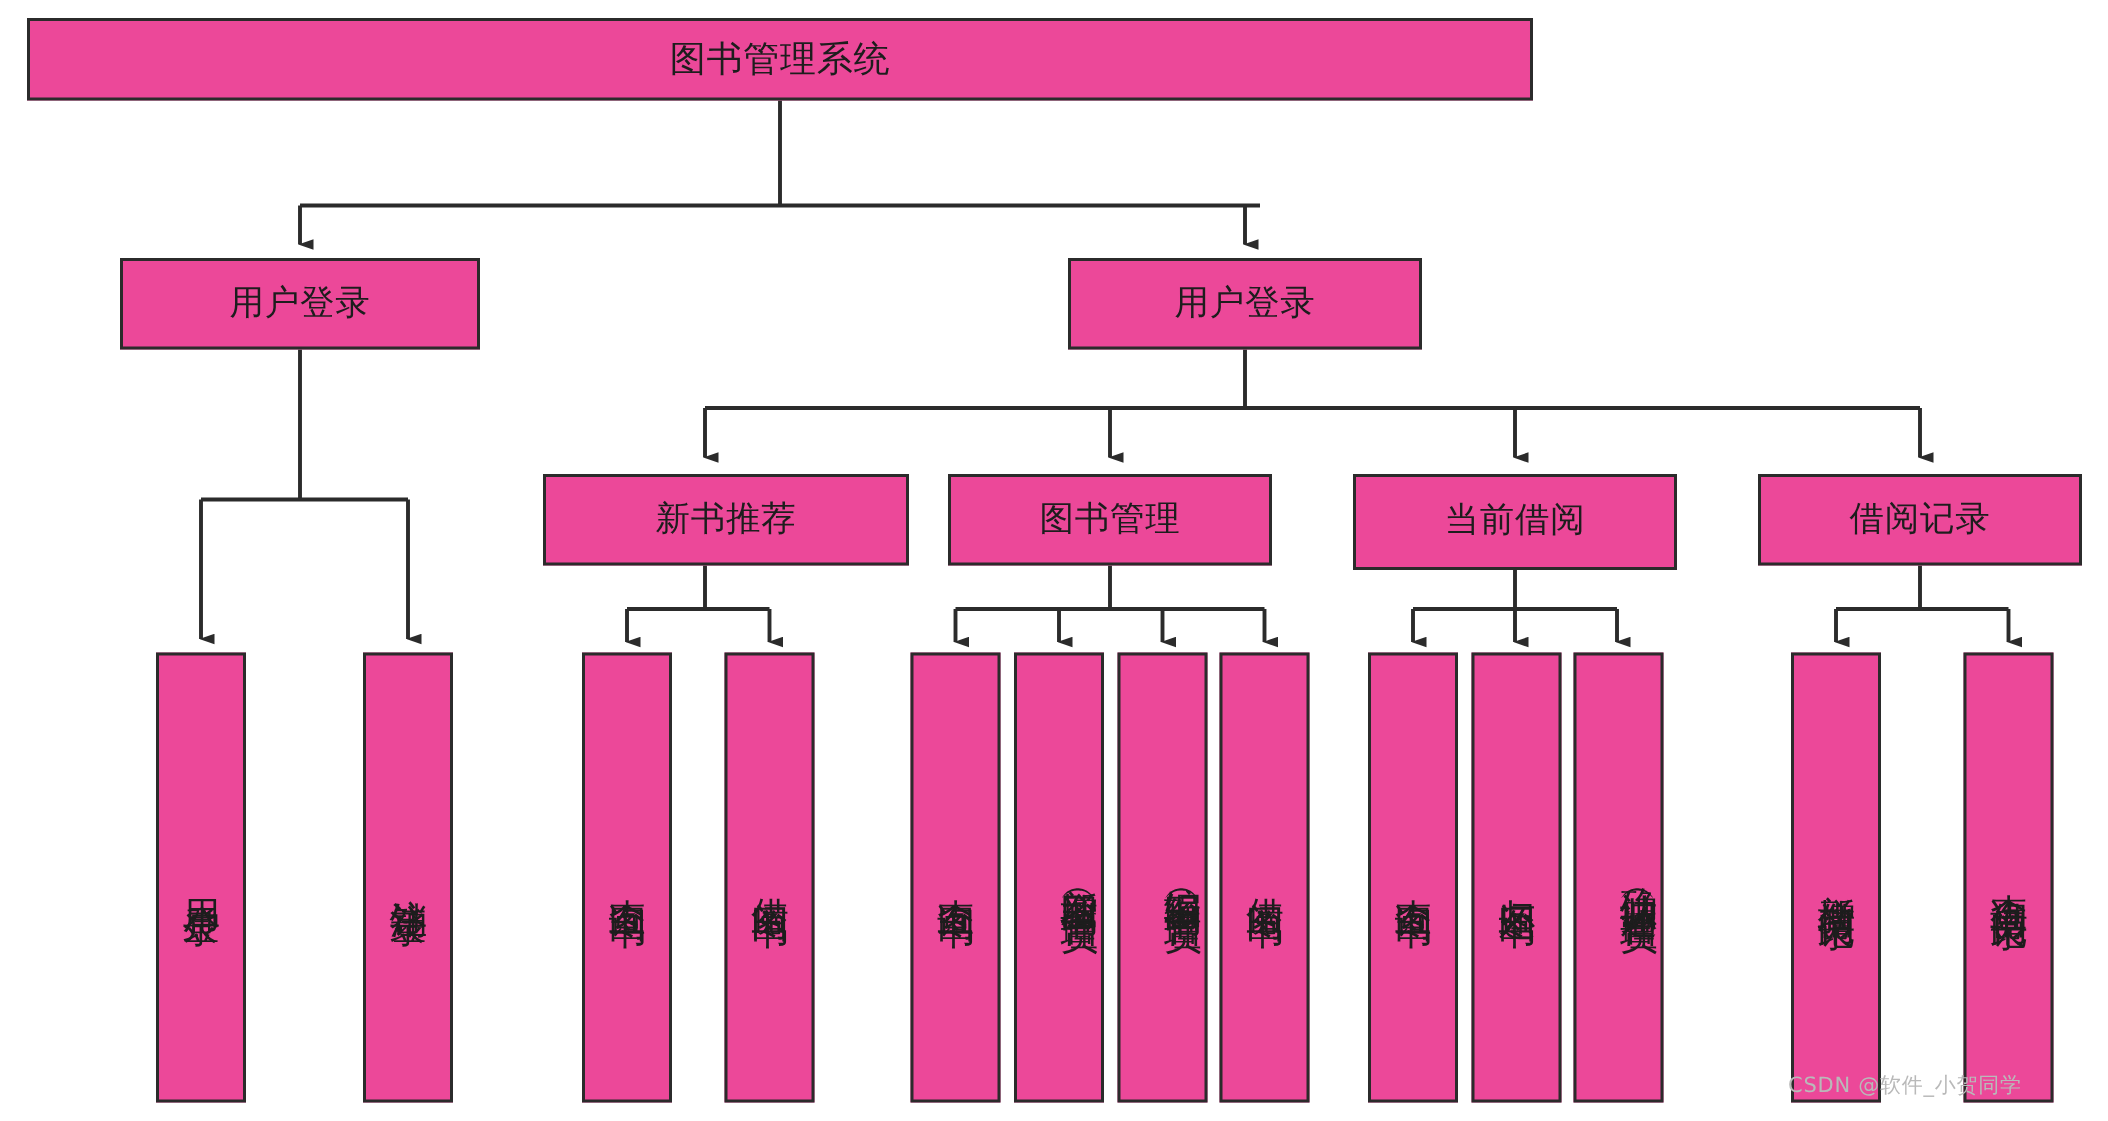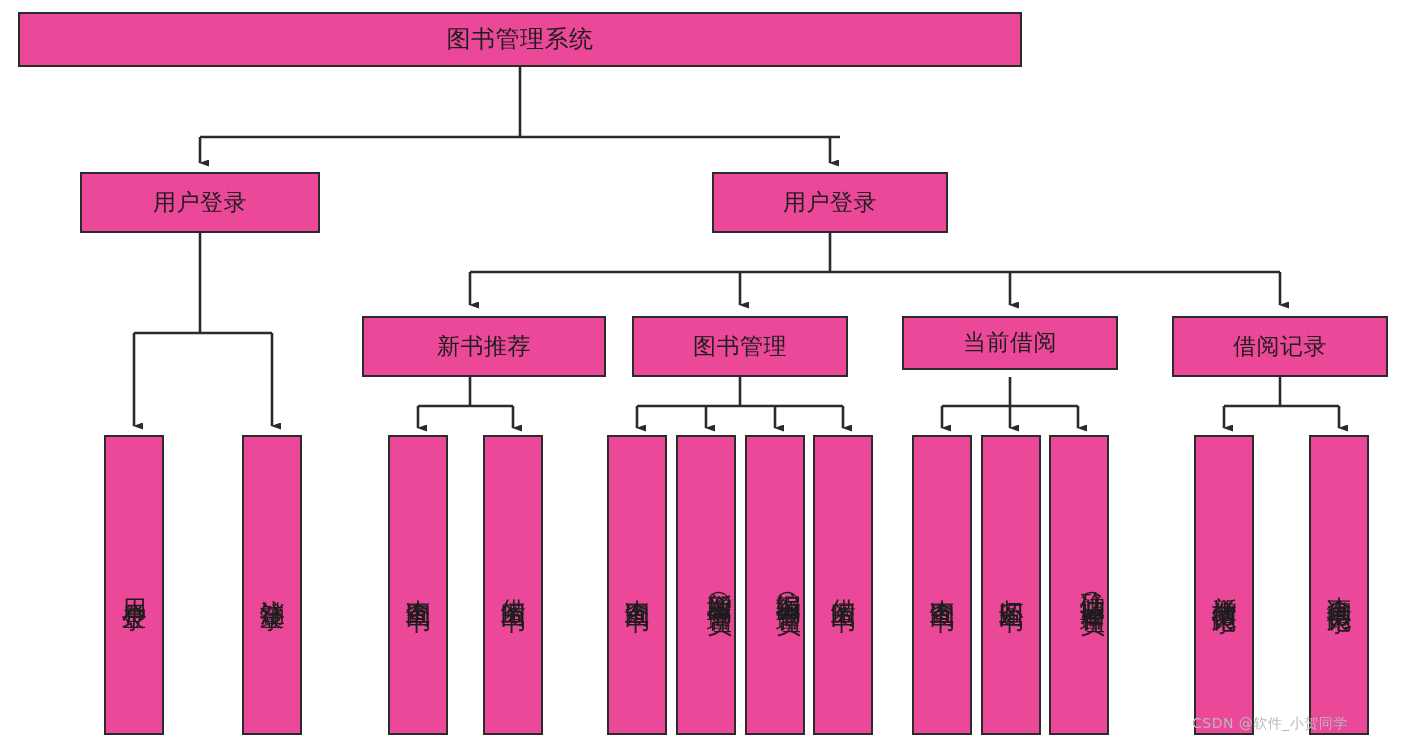--- a/index.html
+++ b/index.html
@@ -140,21 +140,21 @@
   </div>
 
   <div class="node node-h" style="left:362px; top:316px; width:244px; height:61px;">
     <span>新书推荐</span>
   </div>
 
   <div class="node node-h" style="left:632px; top:316px; width:216px; height:61px;">
     <span>图书管理</span>
   </div>
 
-  <div class="node node-h" style="left:902px; top:316px; width:216px; height:54px;">
+  <div class="node node-h" style="left:902px; top:316px; width:216px; height:64px;">
     <span>当前借阅</span>
   </div>
 
   <div class="node node-h" style="left:1172px; top:316px; width:216px; height:61px;">
     <span>借阅记录</span>
   </div>
 
   <div class="node node-v align-mid" style="left:104px; top:435px; width:60px; height:300px;">
     <span class="vlabel">用户登录</span>
   </div>

